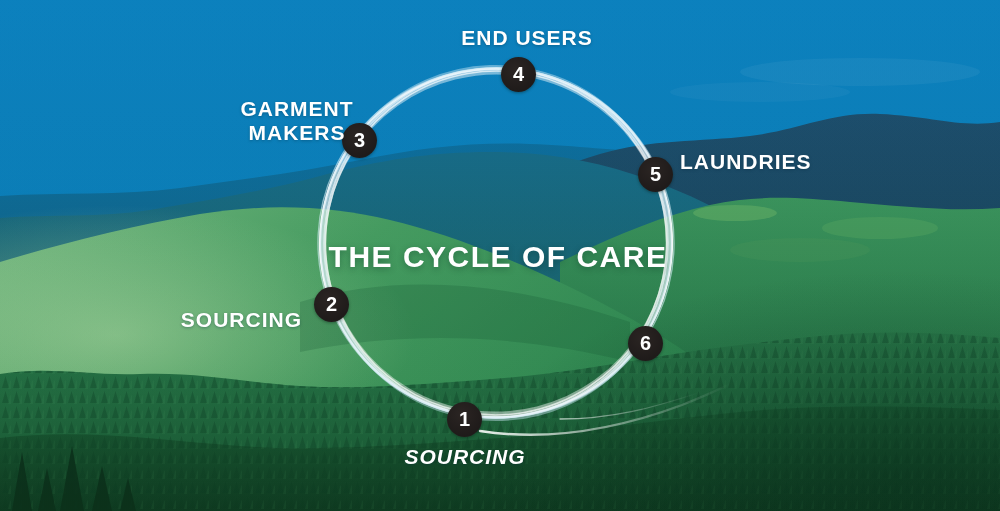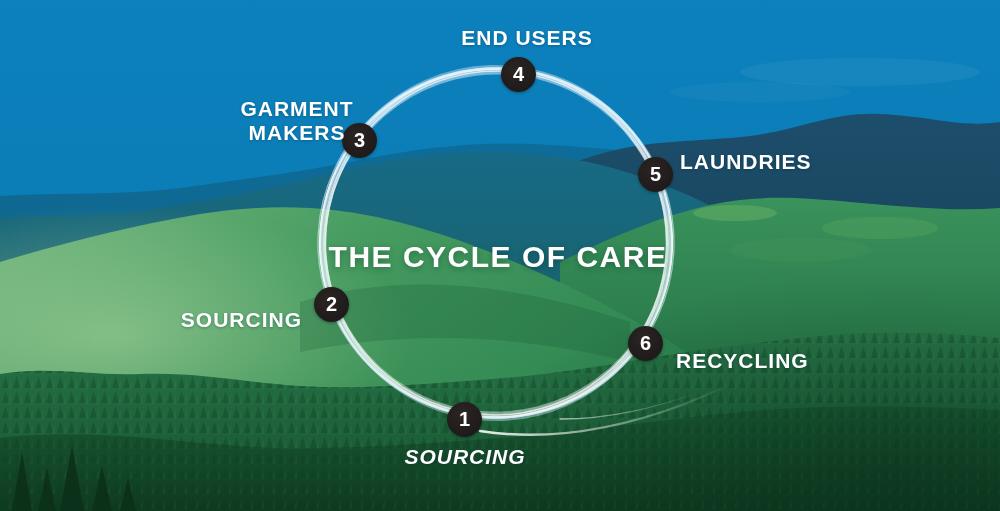--- a/index.html
+++ b/index.html
@@ -168,17 +168,16 @@
   <div class="node-badge node-pos-3">3</div>
   <div class="node-badge node-pos-4">4</div>
   <div class="node-badge node-pos-5">5</div>
   <div class="node-badge node-pos-6">6</div>
 
   <div class="node-label label-sourcing">SOURCING</div>
   <div class="node-label label-fabrics">SOURCING</div>
   <div class="node-label label-garment-makers">GARMENT MAKERS</div>
   <div class="node-label label-laundries">LAUNDRIES</div>
   <div class="node-label label-end-users">END USERS</div>
-  <div class="node-label label-recycling">RECYCLING</div>
 
   <div class="diagram-title">THE CYCLE OF CARE</div>
 
 </div>
 
 </body></html>

